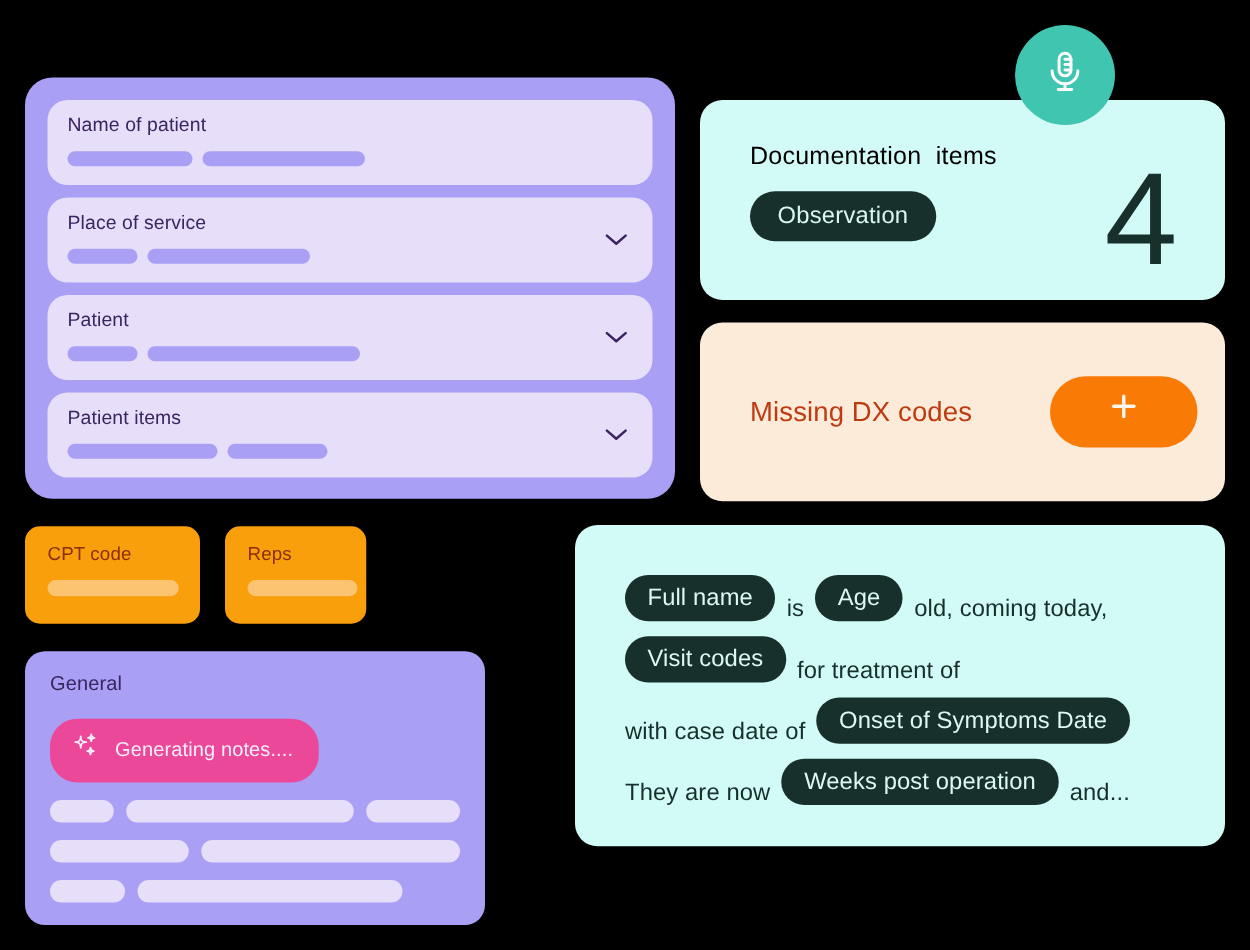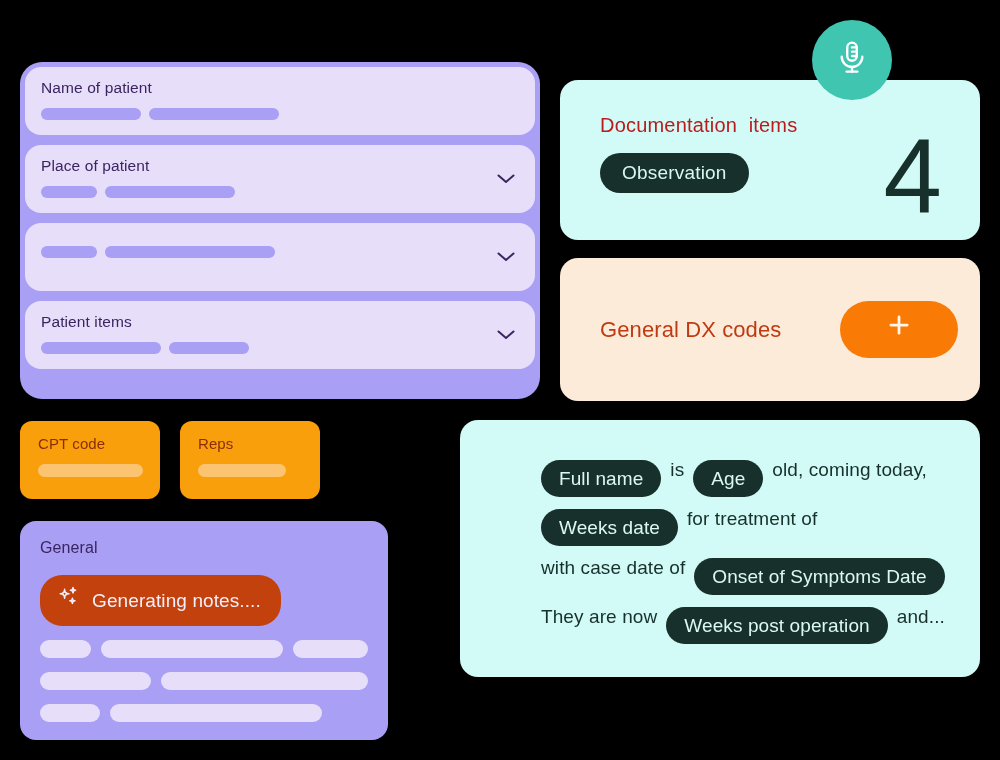--- a/index.html
+++ b/index.html
@@ -16,21 +16,21 @@
   .stage { position: absolute; inset: 0; }
 
   
   .card { position: absolute; box-sizing: border-box; }
 
   
   #form-card {
     left: 20px; top: 62px; width: 520px; height: 337px;
     background: #A99FF5;
     border-radius: 22px;
-    padding: 5px;
+    padding: 18px;
   }
   .field {
     position: relative;
     background: #E7DEFA;
     border-radius: 16px;
     height: 68px;
     margin-bottom: 10px;
     padding: 12px 16px 0 16px;
     box-sizing: border-box;
   }
@@ -52,21 +52,21 @@
   .chevron svg { display: block; }
 
   
   #doc-card {
     left: 560px; top: 80px; width: 420px; height: 160px;
     background: #D2FAF6;
     border-radius: 18px;
     padding: 34px 24px 0 40px;
   }
   #doc-title {
-    font-size: 20px; color: #b91c1c;
+    font-size: 20px; color: #000000;
     letter-spacing: .2px;
     white-space: pre;
   }
   #doc-chip {
     display: inline-block;
     margin-top: 16px;
     background: #17302B;
     color: #D9F7F1;
     font-size: 19px;
     padding: 9px 22px;
@@ -137,65 +137,64 @@
     color: #8A2E07;
     letter-spacing: .1px;
   }
   .mini-pill {
     margin-top: 12px;
     height: 13px;
     border-radius: 8px;
     background: #FCC470;
   }
   #mini-0 { left: 20px;  width: 140px; }
-  #mini-1 { left: 180px; width: 140px; }
+  #mini-1 { left: 180px; width: 113px; }
   #mini-2 { left: 320px; width: 120px; }
 
   
   #general-card {
     left: 20px; top: 521px; width: 368px; height: 219px;
     background: #A99FF5;
     border-radius: 16px;
     padding: 18px 20px 0 20px;
   }
   #general-title {
     font-size: 16px;
     color: #3A2560;
     letter-spacing: .1px;
   }
   #gen-status {
     display: inline-flex; align-items: center; gap: 10px;
     margin-top: 18px;
-    background: #c2410c;
+    background: #ec4899;
     color: #F4EFFA;
     border-radius: 22px;
     padding: 10px 20px 10px 16px;
-    font-size: 19px;
+    font-size: 16px;
     letter-spacing: .1px;
   }
   .skel-row { display: flex; gap: 10px; margin-top: 14px; }
   .skel { height: 18px; border-radius: 10px; background: #E7DEFA; }
 
   
   #template-card {
     left: 460px; top: 420px; width: 520px; height: 257px;
     background: #D2FAF6;
     border-radius: 18px;
     padding: 40px 24px 0 40px;
   }
   .tmpl-line {
-    display: flex; align-items: flex-start;
+    display: flex; align-items: flex-end;
     flex-wrap: nowrap;
     margin-bottom: 12px;
     font-size: 19px;
     color: #17302B;
     letter-spacing: .1px;
     gap: 9px;
     line-height: 1;
-    margin-left: 41px;
   }
   .tmpl-chip {
     background: #17302B;
     color: #DCF8F2;
     border-radius: 22px;
     padding: 9px 18px;
     font-size: 19px;
     white-space: nowrap;
     letter-spacing: .1px;
   }
@@ -208,32 +207,33 @@
 
   <div class="card" id="form-card">
       <div class="field">
         <div class="field-label">Name of patient</div>
         <div class="field-pills">
           <div class="pill" style="width: 100px;"></div>
           <div class="pill" style="width: 130px;"></div>
         </div>
       </div>
       <div class="field">
-        <div class="field-label">Place of patient</div>
+        <div class="field-label">Place of service</div>
         <div class="field-pills">
           <div class="pill" style="width: 56px;"></div>
           <div class="pill" style="width: 130px;"></div>
         </div>
         <span class="chevron">
           <svg viewBox="0 0 18 10" fill="none" stroke="#3A2560" stroke-width="2" stroke-linecap="round" stroke-linejoin="round">
             <polyline points="1.5,1.5 9,8 16.5,1.5"></polyline>
           </svg>
         </span>
       </div>
       <div class="field">
+        <div class="field-label">Patient</div>
         <div class="field-pills">
           <div class="pill" style="width: 56px;"></div>
           <div class="pill" style="width: 170px;"></div>
         </div>
         <span class="chevron">
           <svg viewBox="0 0 18 10" fill="none" stroke="#3A2560" stroke-width="2" stroke-linecap="round" stroke-linejoin="round">
             <polyline points="1.5,1.5 9,8 16.5,1.5"></polyline>
           </svg>
         </span>
       </div>
@@ -265,21 +265,21 @@
         <line x1="12" y1="8" x2="15" y2="8"></line>
         <line x1="12" y1="10.7" x2="15" y2="10.7"></line>
         <path d="M5.5 11.2 a6.5 6.5 0 0 0 13 0"></path>
         <line x1="12" y1="17.7" x2="12" y2="20.6"></line>
         <line x1="8.6" y1="20.6" x2="15.4" y2="20.6"></line>
       </svg>
     </span>
   </div>
 
   <div class="card" id="dx-card">
-    <div id="dx-label">General DX codes</div>
+    <div id="dx-label">Missing DX codes</div>
     <button id="dx-add">
       <span>
         <svg width="30" height="30" viewBox="0 0 24 24" fill="none" stroke="#FFF6EC" stroke-width="2.2" stroke-linecap="round">
           <line x1="12" y1="5.5" x2="12" y2="18.5"></line>
           <line x1="5.5" y1="12" x2="18.5" y2="12"></line>
         </svg>
       </span>
     </button>
   </div>
 
@@ -322,21 +322,21 @@
   </div>
 
   <div class="card" id="template-card">
       <div class="tmpl-line">
         <span class="tmpl-chip">Full name</span>
         <span class="tmpl-text">is</span>
         <span class="tmpl-chip">Age</span>
         <span class="tmpl-text">old, coming today,</span>
       </div>
       <div class="tmpl-line">
-        <span class="tmpl-chip">Weeks date</span>
+        <span class="tmpl-chip">Visit codes</span>
         <span class="tmpl-text">for treatment of</span>
       </div>
       <div class="tmpl-line">
         <span class="tmpl-text">with case date of</span>
         <span class="tmpl-chip">Onset of Symptoms Date</span>
       </div>
       <div class="tmpl-line">
         <span class="tmpl-text">They are now</span>
         <span class="tmpl-chip">Weeks post operation</span>
         <span class="tmpl-text">and...</span>

